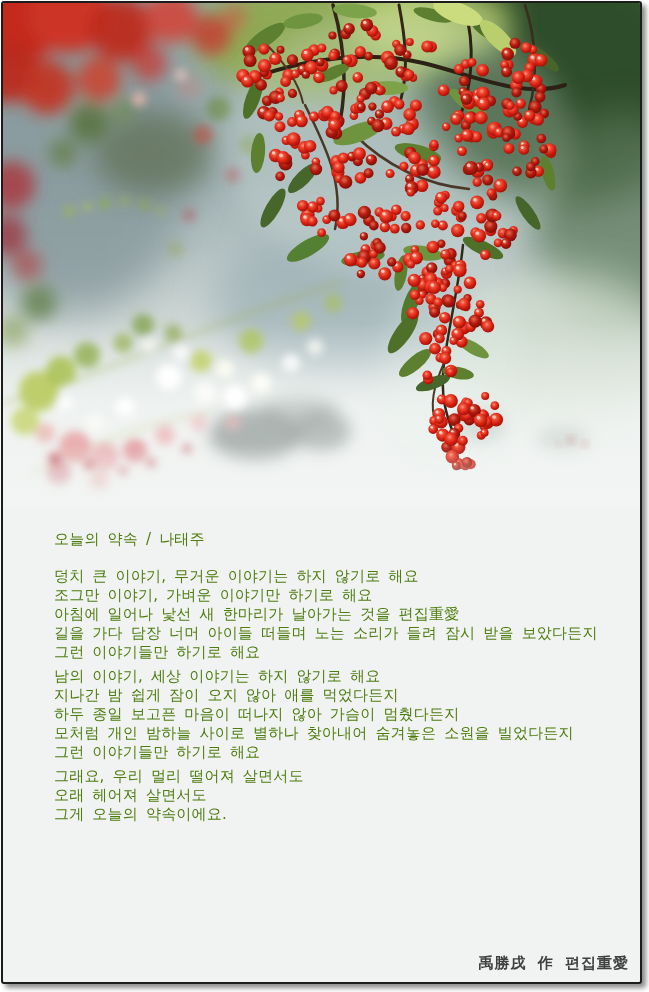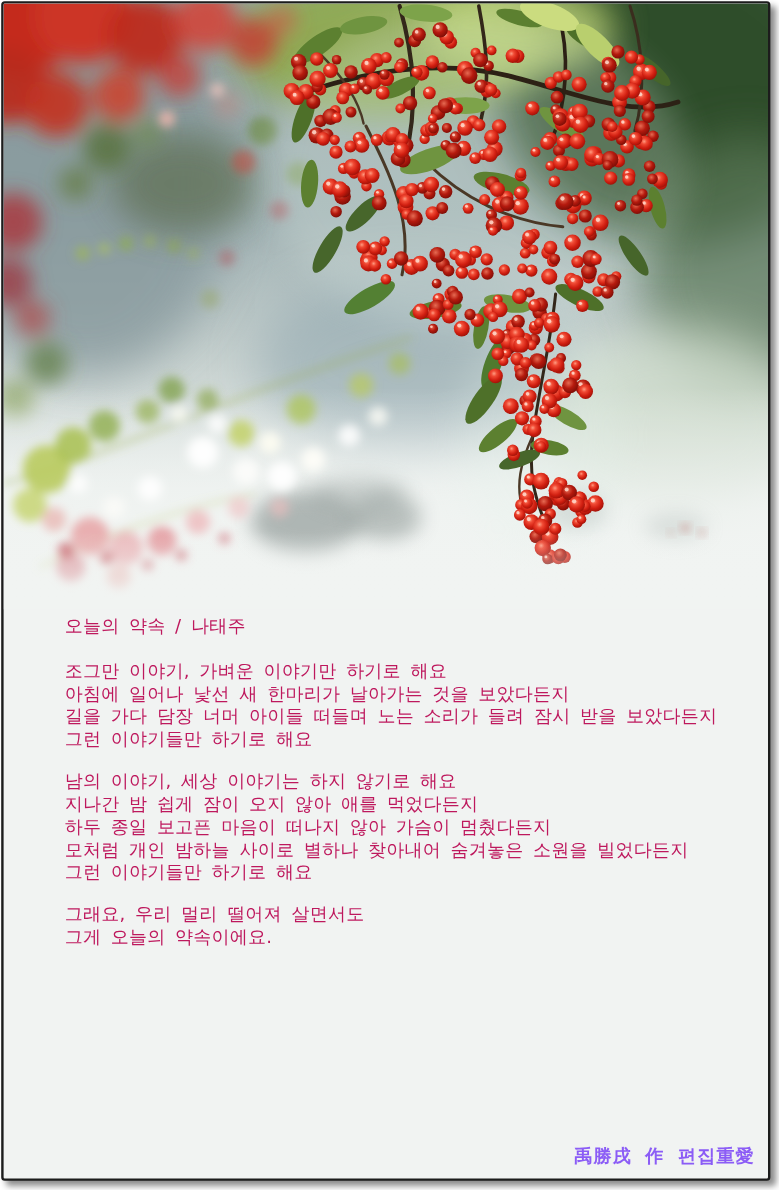--- a/index.html
+++ b/index.html
@@ -5,32 +5,32 @@
   html,body{margin:0;padding:0;width:649px;height:992px;overflow:hidden;background:#ffffff;}
   *{box-sizing:border-box;}
   #page{
     position:absolute;left:1px;top:1px;width:641px;height:983px;
     border:2px solid #1c1c1c;border-radius:3px;background:#f1f3f2;
     box-shadow:4px 4px 5px rgba(0,0,0,.45);overflow:hidden;
   }
   #photo{position:absolute;left:0;top:0;width:637px;height:505px;}
   #photo svg{display:block;}
   .poem{
-    position:absolute;left:51px;top:510px;width:570px;
+    position:absolute;left:51px;top:527px;width:570px;
     font-family:"DejaVu Sans",sans-serif;font-size:15px;line-height:19px;
-    color:#be185d;letter-spacing:.2px;word-spacing:3px;white-space:nowrap;
+    color:#4d7c0f;letter-spacing:.2px;word-spacing:3px;white-space:nowrap;
   }
   .poem-title{margin:0 0 18px 0;}
   .stanza{margin:0 0 5px 0;}
-  .stanza + .stanza{margin-top:16px;}
+  .stanza + .stanza{margin-top:5px;}
   .line{height:19px;}
   .credit{
     position:absolute;right:11px;bottom:9px;
     font-family:"DejaVu Sans",sans-serif;font-size:15px;font-weight:bold;
-    color:#8b5cf6;letter-spacing:1px;word-spacing:5px;white-space:nowrap;
+    color:#404040;letter-spacing:1px;word-spacing:5px;white-space:nowrap;
   }
 </style>
 </head>
 <body>
 
 <div id="page">
 
   <div id="photo">
     <svg id="photo-svg" width="637" height="505" viewBox="0 0 637 505" preserveAspectRatio="none">
       <defs>
@@ -821,34 +821,36 @@
         </g>
 
       <rect y="440" width="637" height="65" fill="url(#fadeW2)"></rect>
     </svg>
   </div>
 
   <div class="poem">
     <div class="poem-title line">오늘의 약속 / 나태주</div>
 
     <div class="stanza">
+      <div class="line">덩치 큰 이야기, 무거운 이야기는 하지 않기로 해요</div>
       <div class="line">조그만 이야기, 가벼운 이야기만 하기로 해요</div>
-      <div class="line">아침에 일어나 낯선 새 한마리가 날아가는 것을 보았다든지</div>
+      <div class="line">아침에 일어나 낯선 새 한마리가 날아가는 것을 편집重愛</div>
       <div class="line">길을 가다 담장 너머 아이들 떠들며 노는 소리가 들려 잠시 받을 보았다든지</div>
       <div class="line">그런 이야기들만 하기로 해요</div>
     </div>
 
     <div class="stanza">
       <div class="line">남의 이야기, 세상 이야기는 하지 않기로 해요</div>
       <div class="line">지나간 밤 쉽게 잠이 오지 않아 애를 먹었다든지</div>
       <div class="line">하두 종일 보고픈 마음이 떠나지 않아 가슴이 멈췄다든지</div>
       <div class="line">모처럼 개인 밤하늘 사이로 별하나 찾아내어 숨겨놓은 소원을 빌었다든지</div>
       <div class="line">그런 이야기들만 하기로 해요</div>
     </div>
 
     <div class="stanza">
       <div class="line">그래요, 우리 멀리 떨어져 살면서도</div>
+      <div class="line">오래 헤어져 살면서도</div>
       <div class="line">그게 오늘의 약속이에요.</div>
     </div>
   </div>
 
   <div class="credit">禹勝戌 作 편집重愛</div>
 </div>
 
 </body></html>

